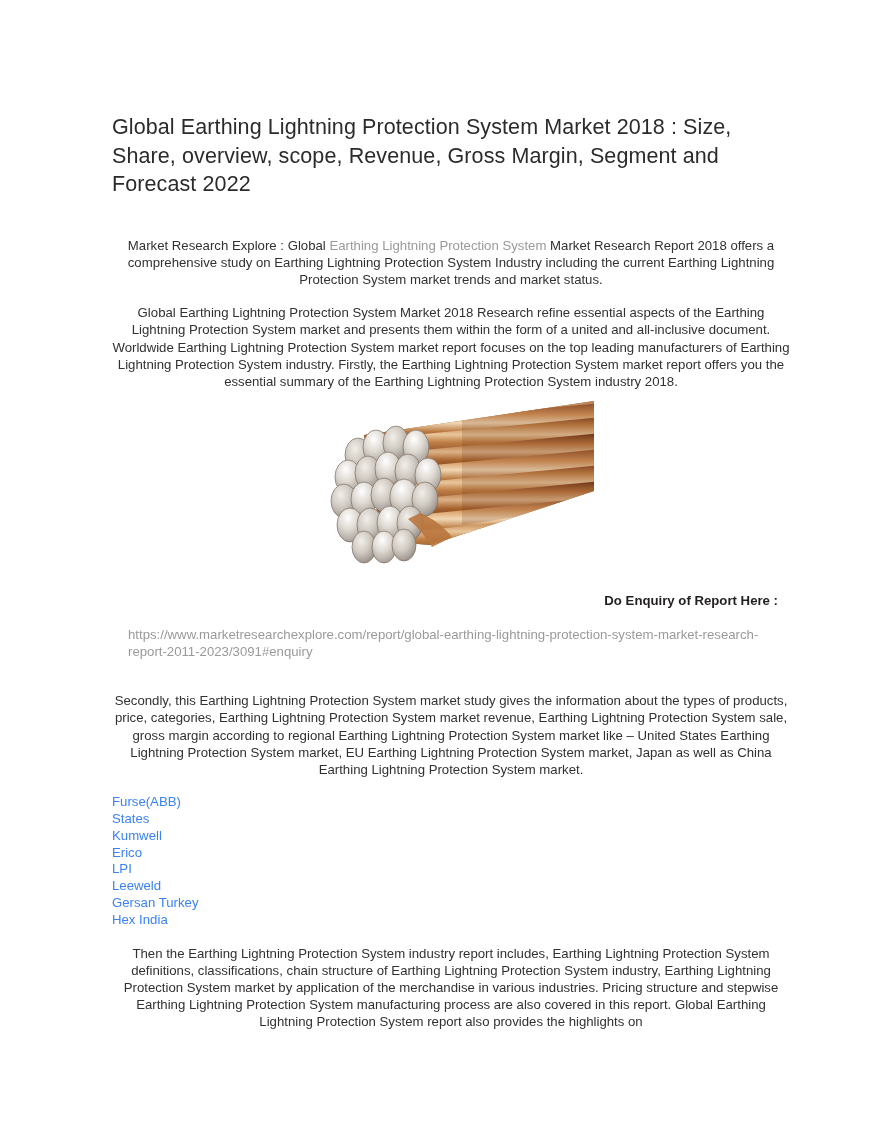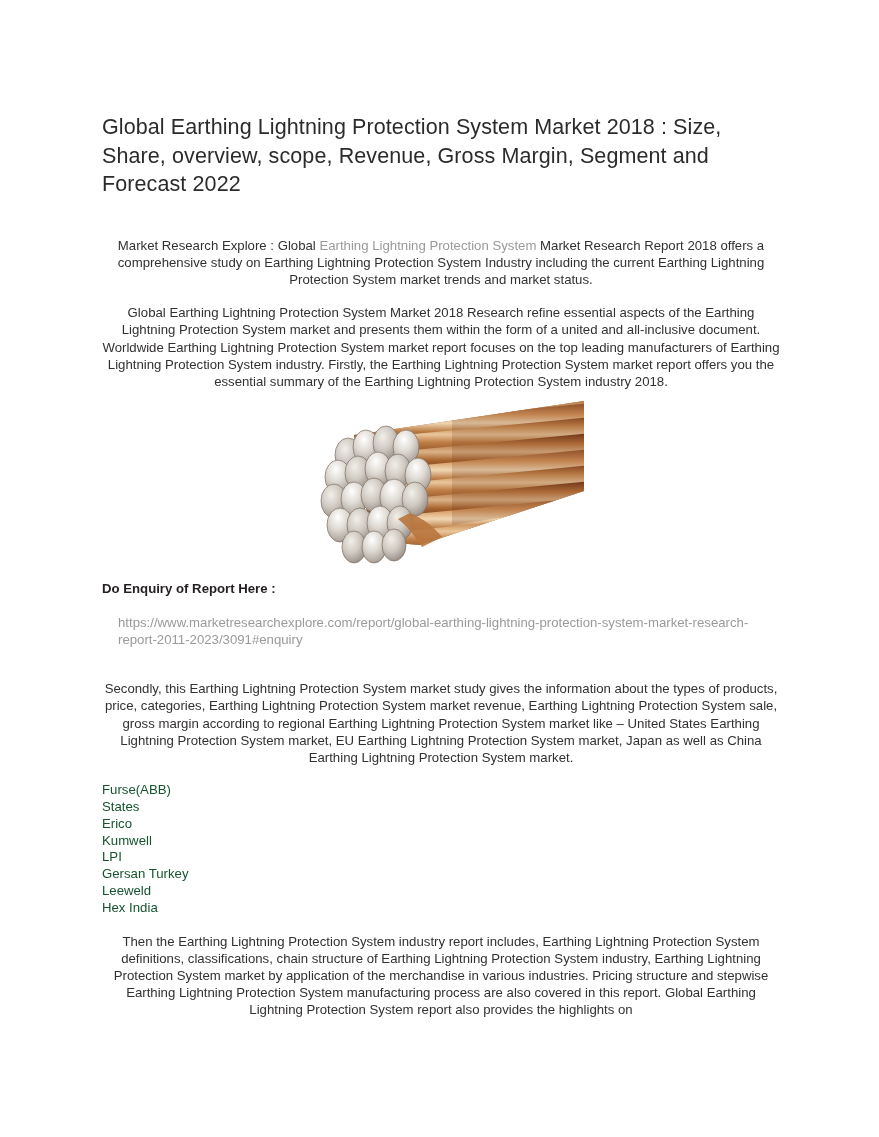--- a/index.html
+++ b/index.html
@@ -17,21 +17,21 @@
   }
   .page {
     position: absolute;
     left: 0; top: 0;
     width: 879px;
     height: 1137px;
     background: #ffffff;
   }
   .content {
     position: absolute;
-    left: 102px;
+    left: 112px;
     top: 113px;
     width: 678px;
   }
   h1.doc-title {
     margin: 0;
     font-size: 21.5px;
     line-height: 28.5px;
     font-weight: 400;
     color: #2b2b2b;
     letter-spacing: 0.1px;
@@ -56,43 +56,44 @@
   }
   .figure-wrap .cable {
     position: absolute;
     left: 200px;
     top: 5px;
     width: 282px;
     height: 176px;
     display: block;
   }
   .bold-head {
-    margin: 0;
+    margin: 12px;
     font-size: 13.2px;
     line-height: 17.5px;
     font-weight: bold;
     color: #231f20;
+    text-align: right;
   }
   .url-line {
     margin: 16px;
     font-size: 13.2px;
     line-height: 17.3px;
     color: #9a9a9a;
     width: 652px;
     word-break: break-word;
   }
   ul.mfg-list {
     list-style: none;
     margin: 0;
     padding: 0;
   }
   ul.mfg-list li {
     font-size: 13.2px;
     line-height: 16.8px;
-    color: #14532d;
+    color: #3b82f6;
   }
 </style>
 </head>
 <body>
 
 <div class="page">
   <div class="content">
 
     <h1 class="doc-title">Global Earthing Lightning Protection System Market 2018 : Size, Share, overview, scope, Revenue, Gross Margin, Segment and Forecast 2022</h1>
 
@@ -200,25 +201,25 @@
     <div class="gap-para"></div>
 
     <p class="para">Secondly, this Earthing Lightning Protection System market study gives the information about the types of products, price, categories, Earthing Lightning Protection System market revenue, Earthing Lightning Protection System sale, gross margin according to regional Earthing Lightning Protection System market like – United States Earthing Lightning Protection System market, EU Earthing Lightning Protection System market, Japan as well as China Earthing Lightning Protection System market.</p>
 
     <div class="gap-para"></div>
 
 
     <ul class="mfg-list">
       <li>Furse(ABB)</li>
       <li>States</li>
+      <li>Kumwell</li>
       <li>Erico</li>
-      <li>Kumwell</li>
       <li>LPI</li>
+      <li>Leeweld</li>
       <li>Gersan Turkey</li>
-      <li>Leeweld</li>
       <li>Hex India</li>
     </ul>
 
     <div class="gap-para"></div>
 
     <p class="para">Then the Earthing Lightning Protection System industry report includes, Earthing Lightning Protection System definitions, classifications, chain structure of Earthing Lightning Protection System industry, Earthing Lightning Protection System market by application of the merchandise in various industries. Pricing structure and stepwise Earthing Lightning Protection System manufacturing process are also covered in this report. Global Earthing Lightning Protection System report also provides the highlights on</p>
 
   </div>
 </div>
 

